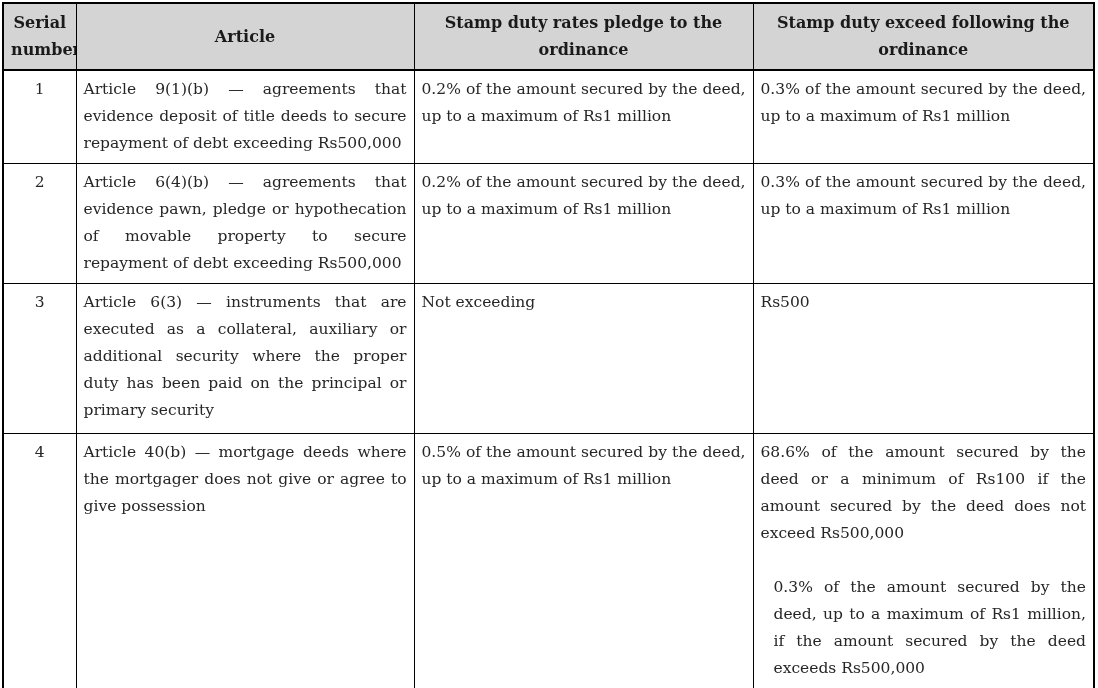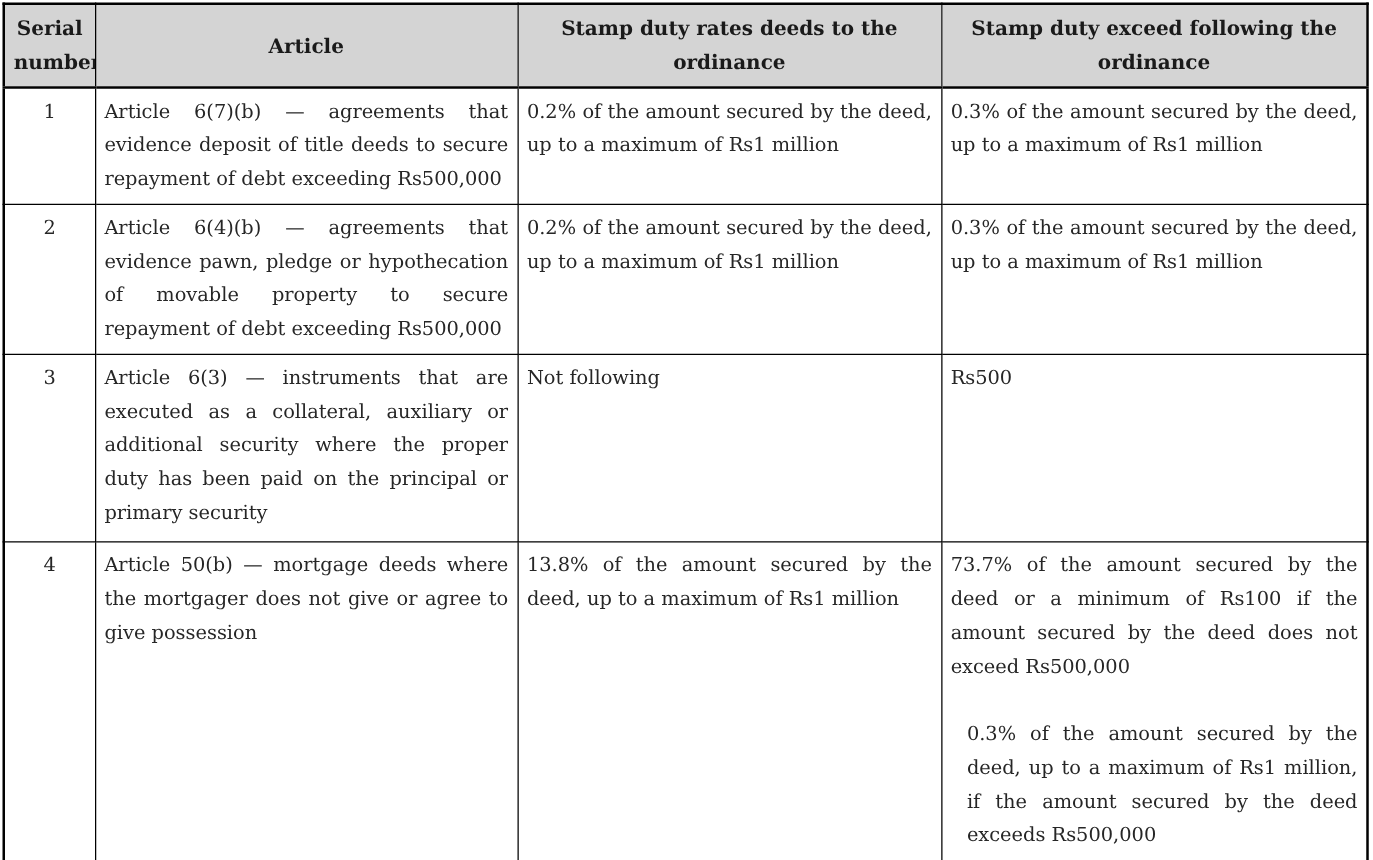--- a/index.html
+++ b/index.html
@@ -76,47 +76,47 @@
     <colgroup>
       <col style="width:73px">
       <col style="width:338px">
       <col style="width:339px">
       <col style="width:341px">
     </colgroup>
     <thead>
       <tr>
         <th>Serial number</th>
         <th>Article</th>
-        <th>Stamp duty rates deeds to the ordinance</th>
+        <th>Stamp duty rates pledge to the ordinance</th>
         <th>Stamp duty exceed following the ordinance</th>
       </tr>
     </thead>
     <tbody>
       <tr class="row-1">
         <td class="serial-cell">1</td>
-        <td>Article 6(7)(b) — agreements that evidence deposit of title deeds to secure repayment of debt exceeding Rs500,000</td>
+        <td>Article 9(1)(b) — agreements that evidence deposit of title deeds to secure repayment of debt exceeding Rs500,000</td>
         <td>0.2% of the amount secured by the deed, up to a maximum of Rs1 million</td>
         <td>0.3% of the amount secured by the deed, up to a maximum of Rs1 million</td>
       </tr>
       <tr class="row-2">
         <td class="serial-cell">2</td>
         <td>Article 6(4)(b) — agreements that evidence pawn, pledge or hypothecation of movable property to secure repayment of debt exceeding Rs500,000</td>
         <td>0.2% of the amount secured by the deed, up to a maximum of Rs1 million</td>
         <td>0.3% of the amount secured by the deed, up to a maximum of Rs1 million</td>
       </tr>
       <tr class="row-3">
         <td class="serial-cell">3</td>
         <td>Article 6(3) — instruments that are executed as a collateral, auxiliary or additional security where the proper duty has been paid on the principal or primary security</td>
-        <td>Not following</td>
+        <td>Not exceeding</td>
         <td>Rs500</td>
       </tr>
       <tr class="row-4">
         <td class="serial-cell">4</td>
-        <td>Article 50(b) — mortgage deeds where the mortgager does not give or agree to give possession</td>
-        <td>13.8% of the amount secured by the deed, up to a maximum of Rs1 million</td>
+        <td>Article 40(b) — mortgage deeds where the mortgager does not give or agree to give possession</td>
+        <td>0.5% of the amount secured by the deed, up to a maximum of Rs1 million</td>
         <td>
-          <p>73.7% of the amount secured by the deed or a minimum of Rs100 if the amount secured by the deed does not exceed Rs500,000</p>
+          <p>68.6% of the amount secured by the deed or a minimum of Rs100 if the amount secured by the deed does not exceed Rs500,000</p>
           <p class="para-indent">0.3% of the amount secured by the deed, up to a maximum of Rs1 million, if the amount secured by the deed exceeds Rs500,000</p>
         </td>
       </tr>
     </tbody>
   </table>
 </div>
 
 </body></html>

